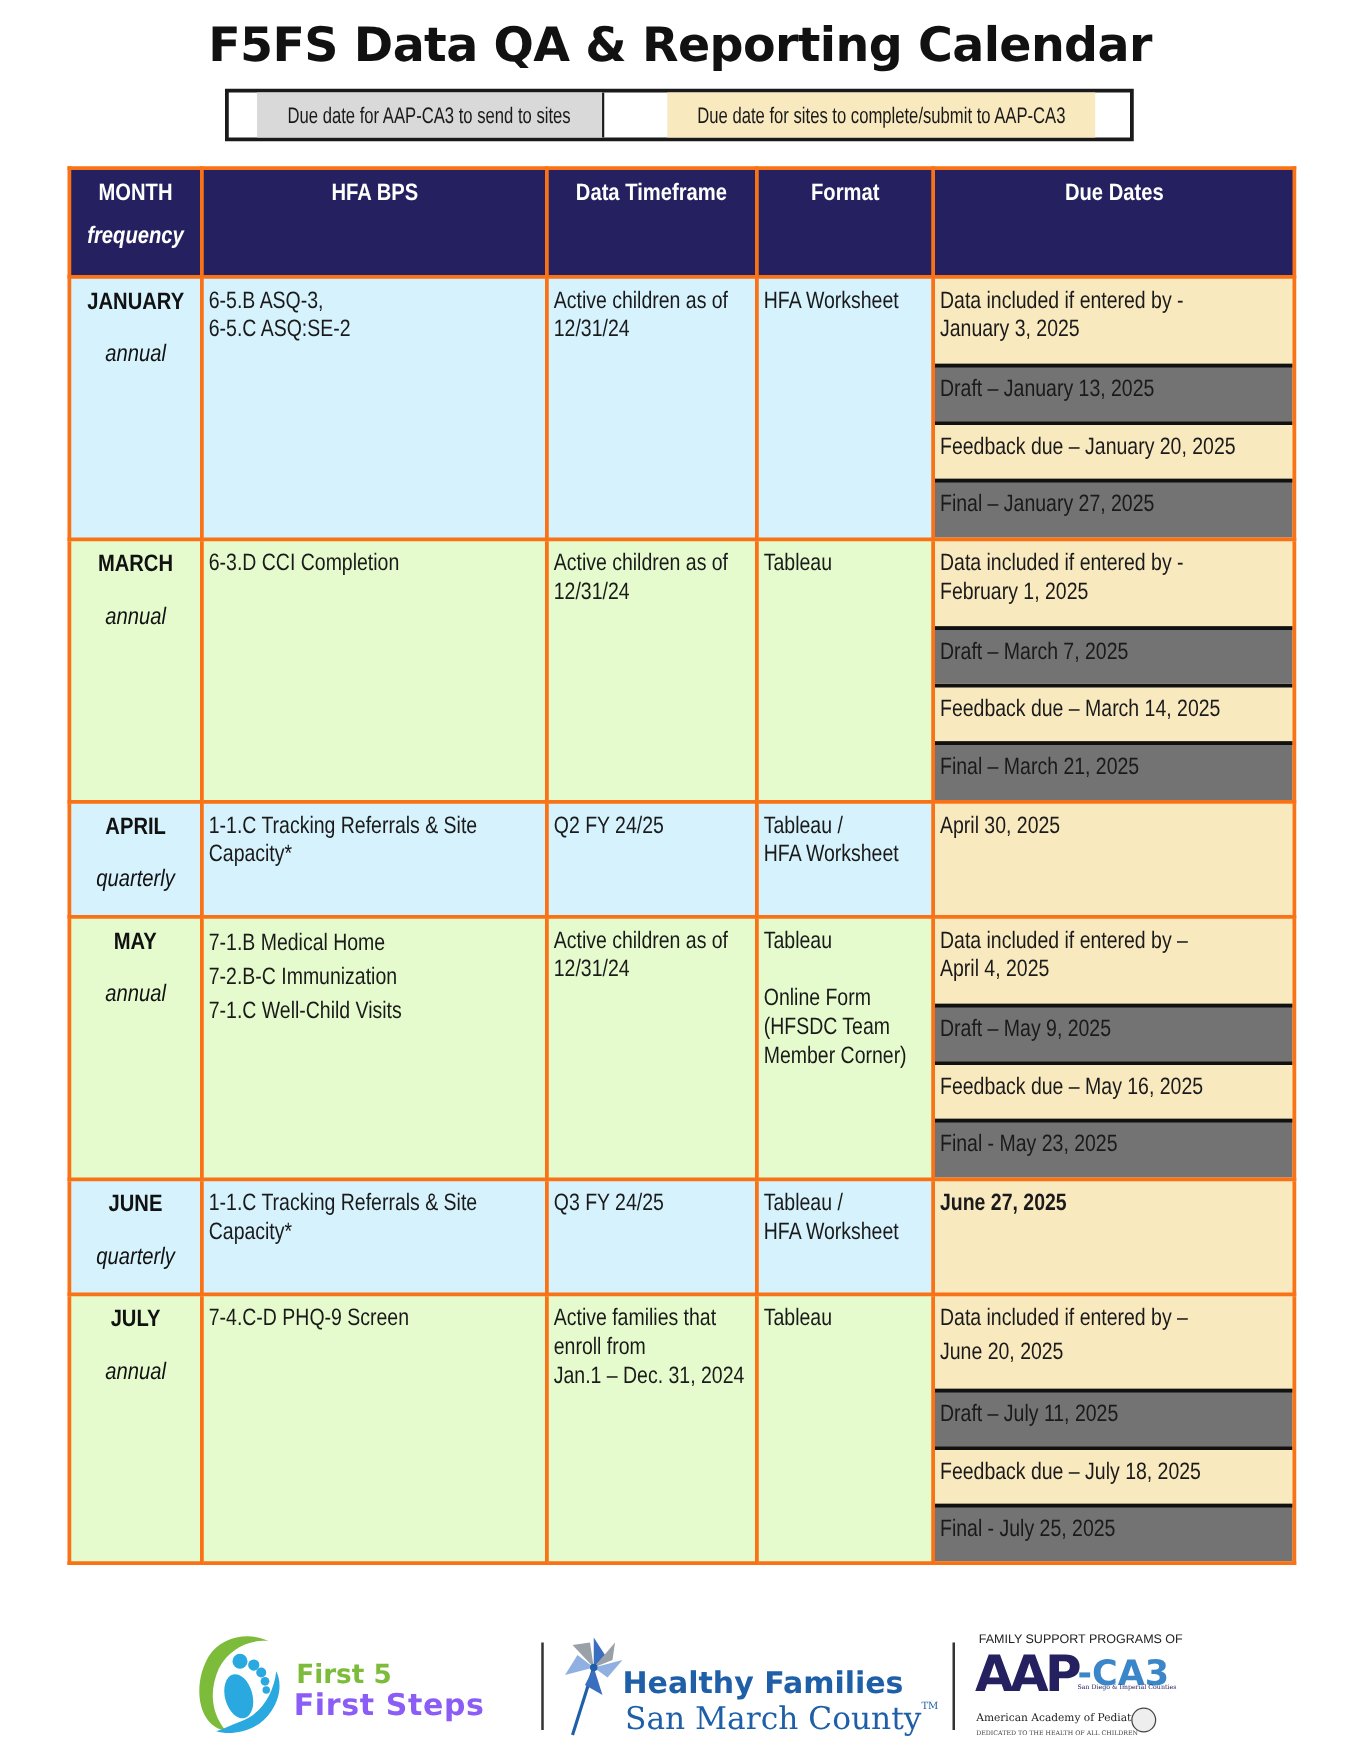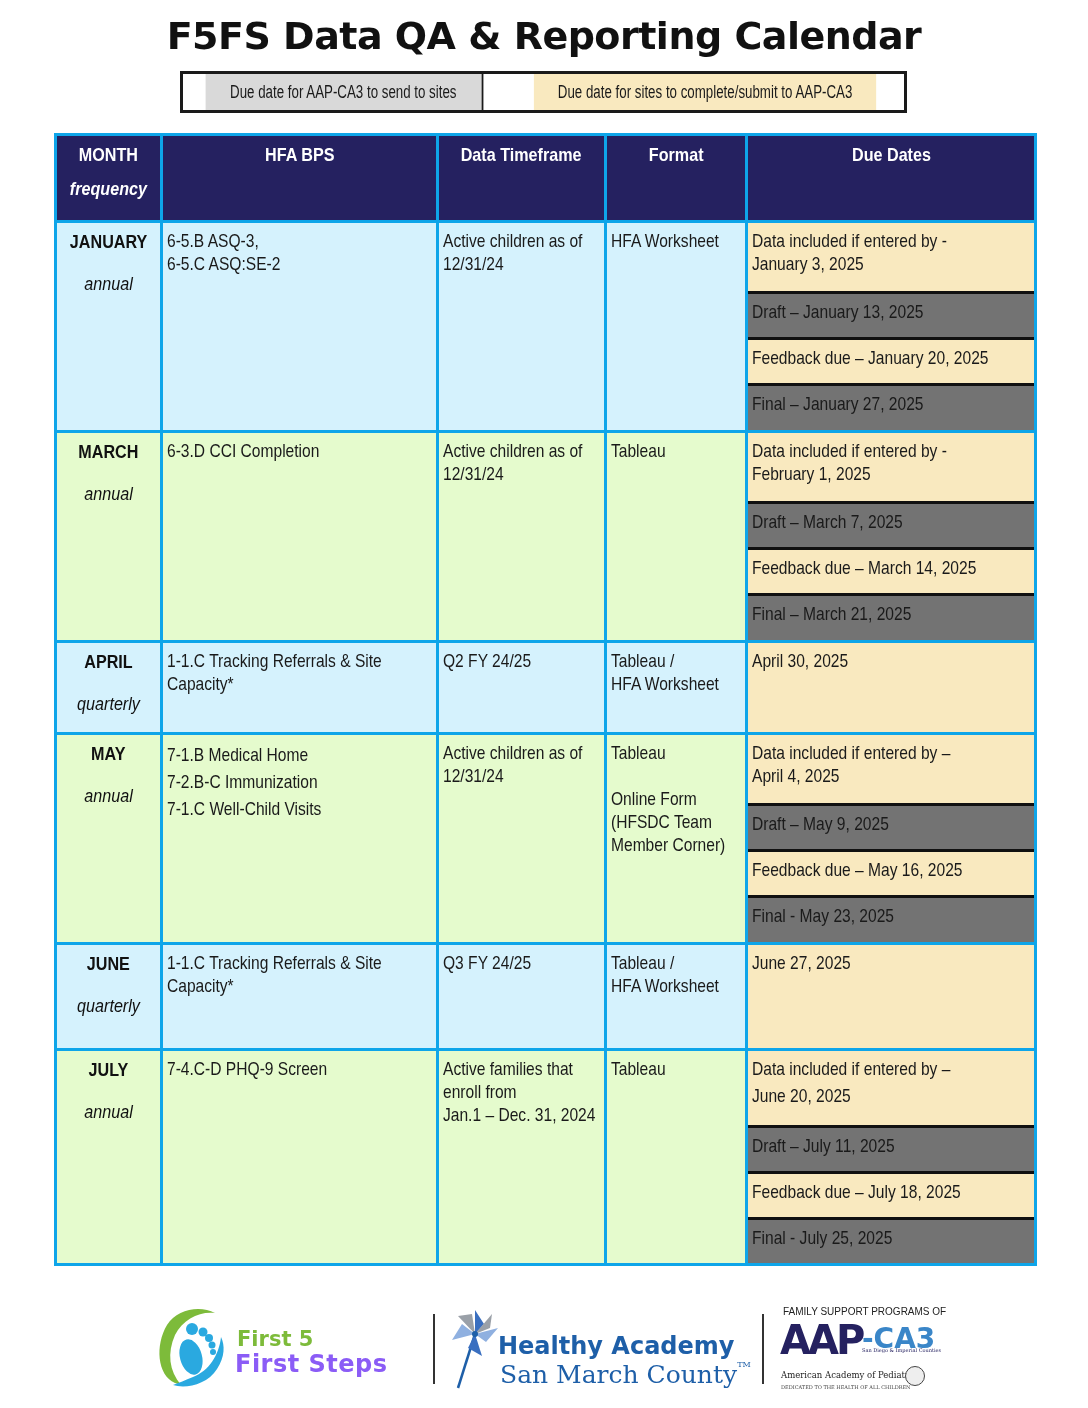--- a/index.html
+++ b/index.html
@@ -20,21 +20,21 @@
     transform: scaleX(0.86); transform-origin: center;
   }
   .legend-wrap-gray { background: #d9d9d9; width: 332px; border-right: 2px solid #1a1a1a; }
   .legend-wrap-yellow { background: #f9e9bf; flex: 1; }
 
   table.cal {
     position: absolute; top: 133px; left: 54px; width: 980px;
     border-collapse: collapse; table-layout: fixed;
     border: 3px solid #111;
   }
-  table.cal th, table.cal td { border: 3px solid #0ea5e9; vertical-align: top; }
+  table.cal th, table.cal td { border: 3px solid #f97316; vertical-align: top; }
   table.cal th {
     background: #252160; color: #ffffff; height: 87px; padding-top: 8px;
     font-family: "Liberation Sans Narrow", "Liberation Sans", sans-serif;
     font-size: 19px; font-weight: bold; text-align: center;
   }
   .th-inner { display: inline-block; transform: scaleX(0.85); }
   .freq-h { display: block; font-style: italic; font-weight: bold; margin-top: 12px; }
 
   td .txt {
     font-size: 19px; line-height: 23px; color: #1a1a1a;
@@ -233,21 +233,21 @@
           <div class="txt" style="min-height: 23px;">Capacity*</div>
         </td>
         <td class="cell mc">
           <div class="txt" style="min-height: 23px;">Q3 FY 24/25</div>
         </td>
         <td class="cell mc">
           <div class="txt" style="min-height: 23px;">Tableau /</div>
           <div class="txt" style="min-height: 23px;">HFA Worksheet</div>
         </td>
         <td class="dues">
-          <div class="due-item yellow" style="height: 103px;">
+          <div class="due-item yellow" style="height: 88px; font-weight: bold;">
             <div class="txt">June 27, 2025</div>
           </div>
         </td>
       </tr>
       <tr class="green" style="height: 215px;">
         <td class="month mc"><span class="mname">JULY</span><span class="mfreq">annual</span></td>
         <td class="cell mc">
           <div class="txt" style="min-height: 23px;">7-4.C-D PHQ-9 Screen</div>
         </td>
         <td class="cell mc">
@@ -297,21 +297,21 @@
     <svg class="hf-icon" viewBox="0 0 50 84">
       <line x1="25" y1="28" x2="8" y2="82" stroke="#1e5fa8" stroke-width="2.5"></line>
       <polygon points="25,28 25,4 34,18" fill="#3a6fc0"></polygon>
       <polygon points="25,28 48,22 36,36" fill="#8fb0e0"></polygon>
       <polygon points="25,28 32,50 18,42" fill="#3a6fc0"></polygon>
       <polygon points="25,28 2,34 12,18" fill="#8fb0e0"></polygon>
       <polygon points="25,28 8,10 22,8" fill="#9aa0a8"></polygon>
       <polygon points="25,28 42,8 40,22" fill="#9aa0a8"></polygon>
       <circle cx="25" cy="28" r="3" fill="#1e5fa8"></circle>
     </svg>
-    <div class="hf-top">Healthy Academy</div>
+    <div class="hf-top">Healthy Families</div>
     <div class="hf-bottom"><span>San March County</span><sup>TM</sup></div>
   </div>
   <div class="sep sep2"></div>
   <div class="logo-aap">
     <div class="aap-head">FAMILY SUPPORT PROGRAMS OF</div>
     <div class="aap-main">AAP</div>
     <div class="aap-ca3">-CA3</div>
     <div class="aap-sd">San Diego &amp; Imperial Counties</div>
     <div class="aap-name">American Academy of Pediatrics</div>
     <div class="aap-tag">DEDICATED TO THE HEALTH OF ALL CHILDREN</div>

